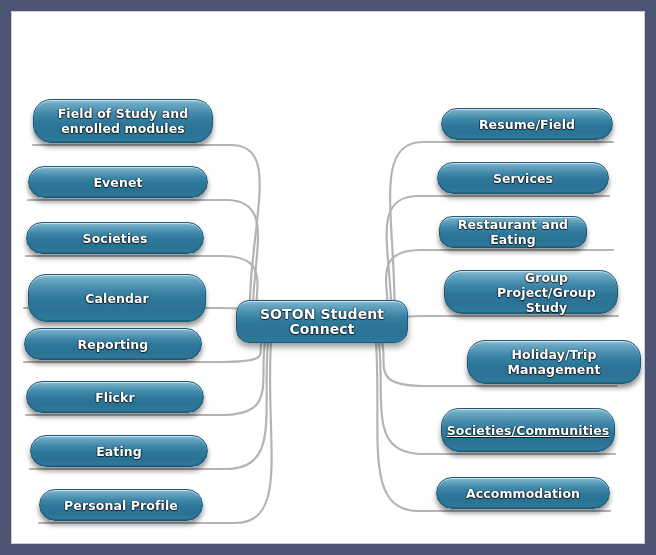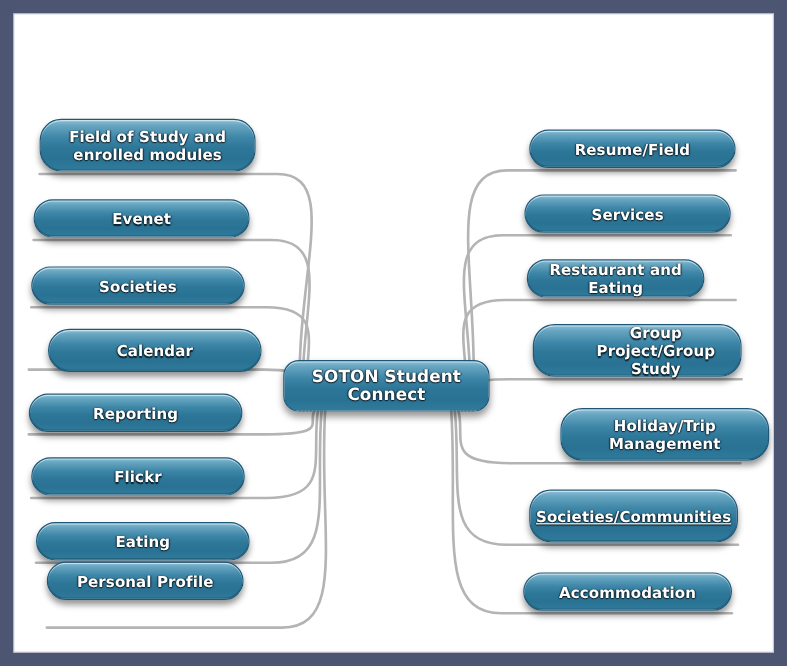--- a/index.html
+++ b/index.html
@@ -126,42 +126,42 @@
     <div id="node-layer">
         <div class="node" style="left: 21px; top: 87px; width: 180px; height: 44px;">
           <span class="label">Field of Study and enrolled modules</span>
         </div>
         <div class="node" style="left: 16px; top: 154px; width: 180px; height: 32px;">
           <span class="label">Evenet</span>
         </div>
         <div class="node" style="left: 14px; top: 210px; width: 178px; height: 32px;">
           <span class="label">Societies</span>
         </div>
-        <div class="node" style="left: 28px; top: 262px; width: 178px; height: 36px;">
+        <div class="node" style="left: 16px; top: 262px; width: 178px; height: 48px;">
           <span class="label">Calendar</span>
         </div>
         <div class="node" style="left: 12px; top: 316px; width: 178px; height: 32px;">
           <span class="label">Reporting</span>
         </div>
         <div class="node" style="left: 14px; top: 369px; width: 178px; height: 32px;">
           <span class="label">Flickr</span>
         </div>
         <div class="node" style="left: 18px; top: 423px; width: 178px; height: 32px;">
           <span class="label">Eating</span>
         </div>
-        <div class="node" style="left: 27px; top: 456px; width: 164px; height: 32px;">
+        <div class="node" style="left: 27px; top: 477px; width: 164px; height: 32px;">
           <span class="label">Personal Profile</span>
         </div>
         <div class="node" style="left: 429px; top: 96px; width: 172px; height: 32px;">
           <span class="label">Resume/Field</span>
         </div>
         <div class="node" style="left: 425px; top: 150px; width: 172px; height: 32px;">
           <span class="label">Services</span>
         </div>
-        <div class="node" style="left: 427px; top: 204px; width: 148px; height: 32px;">
+        <div class="node" style="left: 427px; top: 204px; width: 148px; height: 32px; border-radius: 13px;">
           <span class="label">Restaurant and Eating</span>
         </div>
         <div class="node" style="left: 432px; top: 258px; width: 174px; height: 44px; padding-left: 40px;">
           <span class="label">Group Project/Group Study</span>
         </div>
         <div class="node" style="left: 444px; top: 328px; width: 174px; height: 44px; margin-left: 11px;">
           <span class="label">Holiday/Trip Management</span>
         </div>
         <div class="node" style="left: 429px; top: 396px; width: 174px; height: 44px; text-decoration: underline;">
           <span class="label">Societies/Communities</span>

